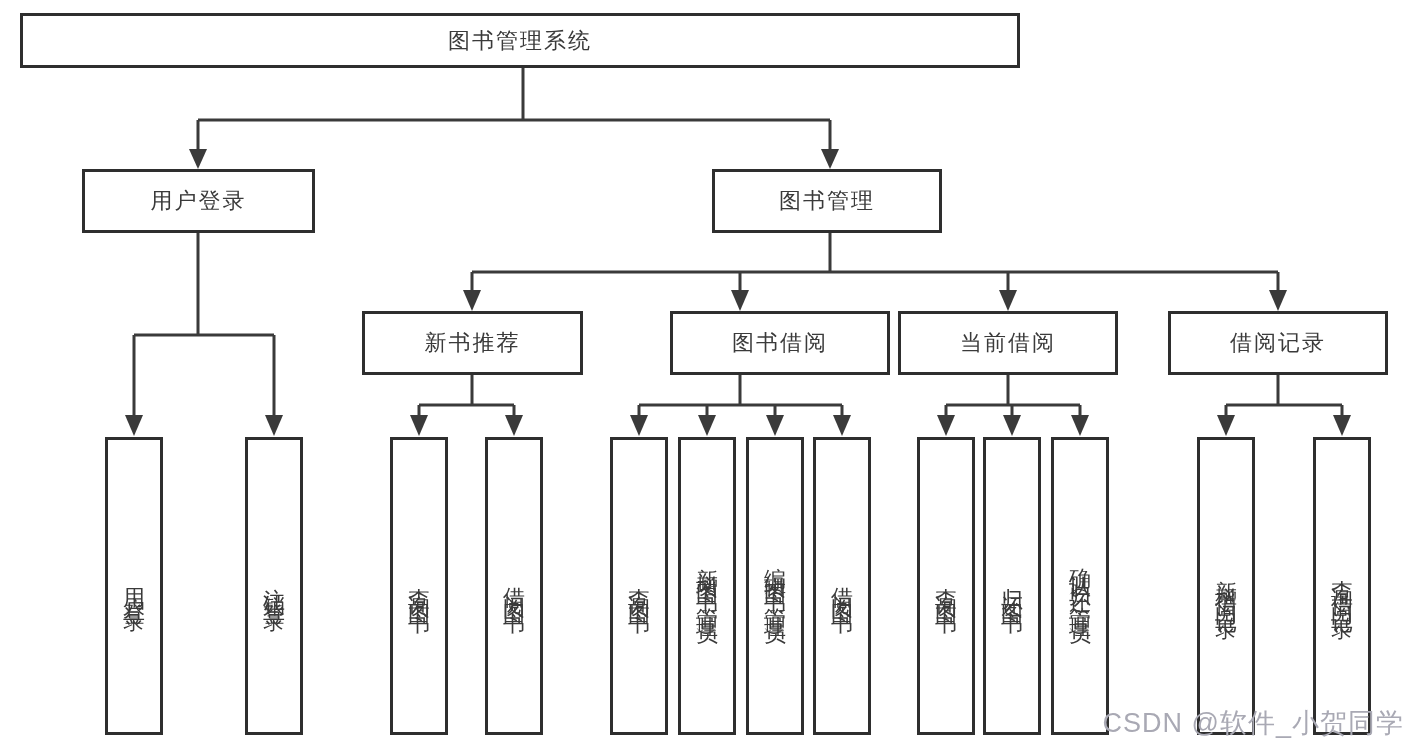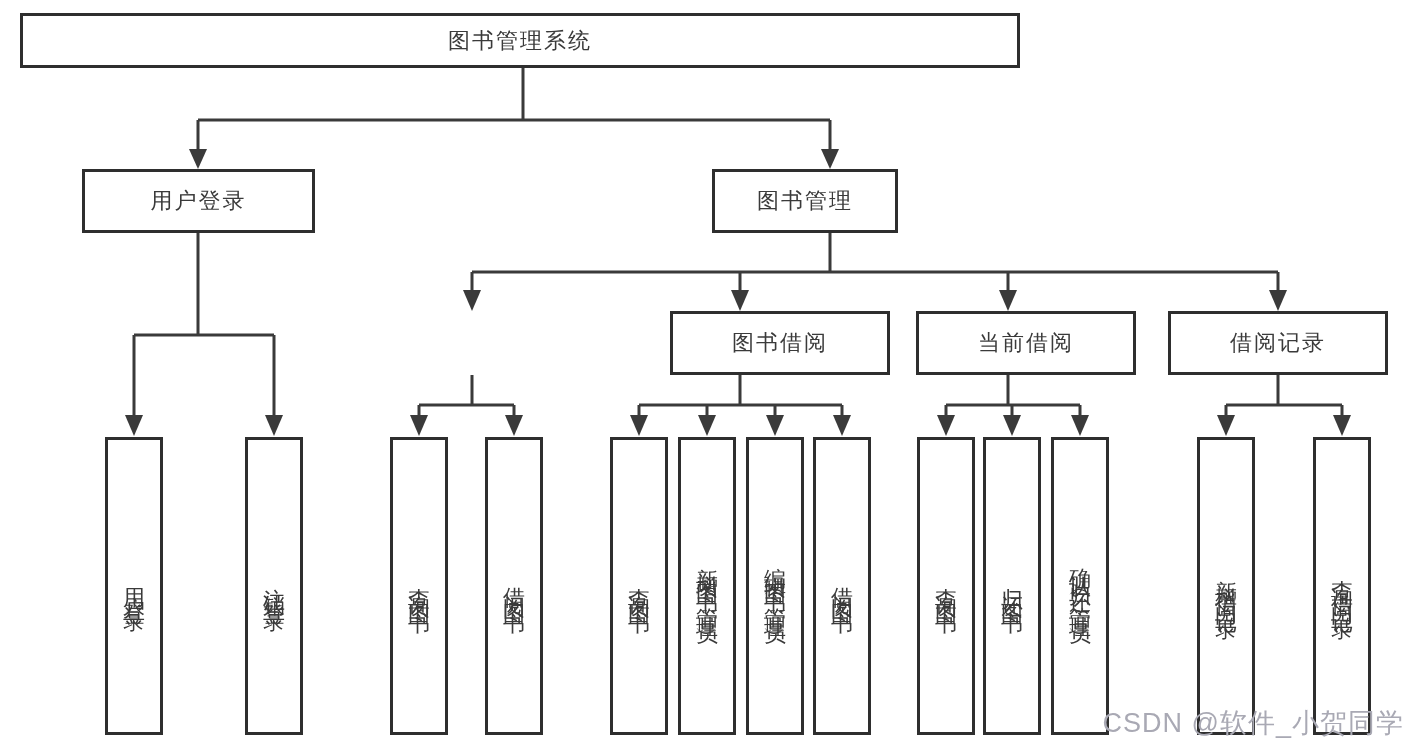--- a/index.html
+++ b/index.html
@@ -110,28 +110,31 @@
     <path class="arrowhead" d="M1333 415 L1351 415 L1342 436 Z"></path>
   </svg>
 
   <div class="node" style="left:20px; top:13px; width:1000px; height:55px;">
     <span>图书管理系统</span>
   </div>
 
   <div class="node" style="left:82px; top:169px; width:233px; height:64px;">
     <span>用户登录</span>
   </div>
-  <div class="node" style="left:712px; top:169px; width:186px; height:64px;">
+  <div class="node" style="left:712px; top:169px; width:230px; height:64px;">
     <span>图书管理</span>
   </div>
 
+  <div class="node" style="left:362px; top:311px; width:221px; height:64px;">
+    <span>新书推荐</span>
+  </div>
   <div class="node" style="left:630px; top:311px; width:220px; height:64px;margin-left:40px;">
     <span>图书借阅</span>
   </div>
-  <div class="node" style="left:898px; top:311px; width:220px; height:64px;margin-left:18px;">
+  <div class="node" style="left:898px; top:311px; width:220px; height:64px;">
     <span>当前借阅</span>
   </div>
   <div class="node" style="left:1168px; top:311px; width:220px; height:64px;">
     <span>借阅记录</span>
   </div>
 
   <div class="node node-leaf" style="left:105px;">
     <span class="vlabel">用户登录</span>
   </div>
   <div class="node node-leaf" style="left:245px;">

